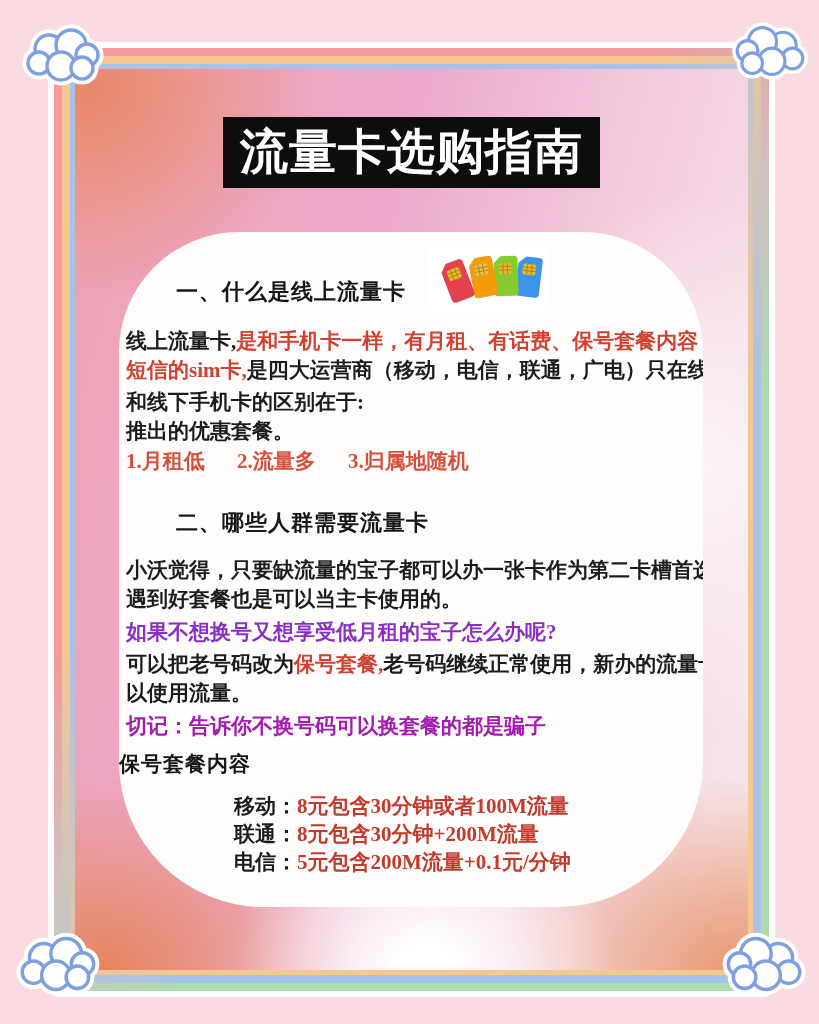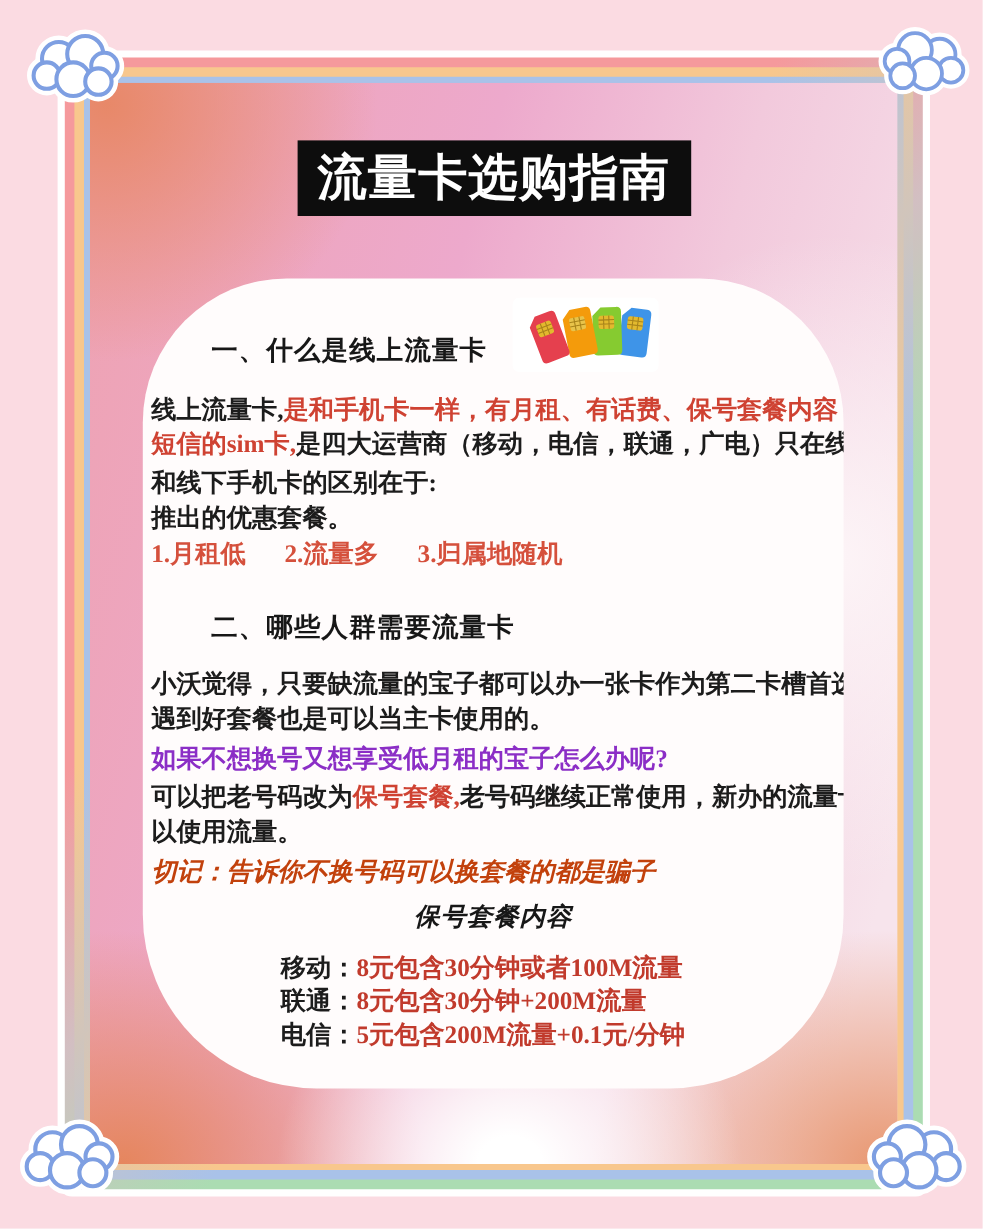--- a/index.html
+++ b/index.html
@@ -28,39 +28,39 @@
       radial-gradient(48% 34% at 2% 2%, rgba(231,134,98,0.92), rgba(231,134,98,0) 70%),
       radial-gradient(52% 30% at 4% 100%, rgba(229,132,88,0.95), rgba(229,132,88,0) 72%),
       radial-gradient(50% 30% at 98% 100%, rgba(231,146,104,0.92), rgba(231,146,104,0) 72%),
       linear-gradient(105deg,#eea3b4 4%,#eda9cc 38%,#f2c9dc 62%,#f7e4ec 92%);
   }
   
   .banner-wrap{ position:absolute; left:0; right:0; top:48px; text-align:center; }
   .banner{
     display:inline-block; background:#0d0d0d; color:#ffffff;
     font-family:"Liberation Sans", sans-serif; font-weight:900;
-    font-size:41px; line-height:1.08; padding:9px 17px 10px 17px;
+    font-size:48px; line-height:1.08; padding:9px 17px 10px 17px;
     letter-spacing:1px; white-space:nowrap;
   }
   
   .card{
     position:absolute; left:44px; top:163px; width:584px; height:675px;
     background:#fffcfc; border-radius:120px 120px 145px 145px; overflow:hidden;
   }
   .abs{ position:absolute; white-space:nowrap; }
   .h{ font-size:22px; font-weight:700; color:#171717; letter-spacing:1px; }
   .body{ font-size:21px; line-height:29px; font-weight:700; color:#1c1c1c; }
   .k{ color:#1c1c1c; }
   .r{ color:#cf4232; }
   .rl{ color:#d5503c; }
   .pu{ color:#8b2ec6; }
-  .wa{ color:#c2410c;font-style:italic; }
+  .wa{ color:#a21caf; }
   .pk{ color:#c13a2c; }
   .diff-items span{ display:inline-block; margin-right:27px; }
-  .pkg-head{ position:absolute; left:0; right:0; text-align:center; font-size:21px; font-weight:700; color:#171717; letter-spacing:1px;font-style:italic; }
+  .pkg-head{ position:absolute; left:0; right:0; text-align:left; font-size:21px; font-weight:700; color:#171717; letter-spacing:1px; }
   .pkg-row{ font-size:21px; line-height:28px; font-weight:700; }
   
   .cloud{ position:absolute; }
   .flip{ transform:scaleX(-1); }
 </style>
 </head>
 <body>
 
 <div class="stage">
 

